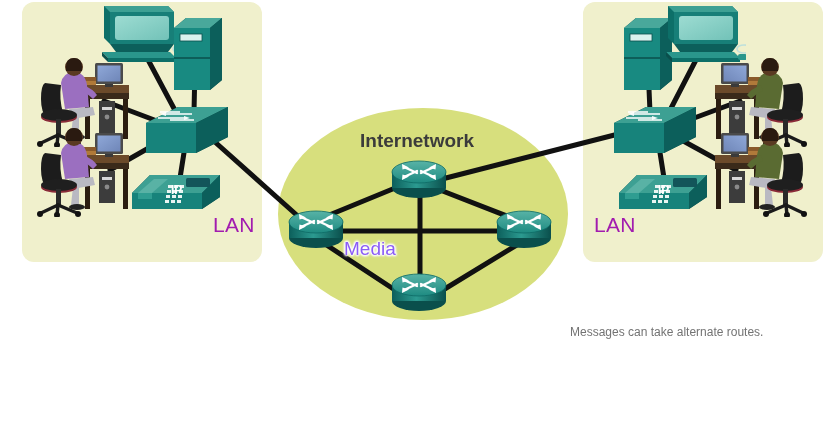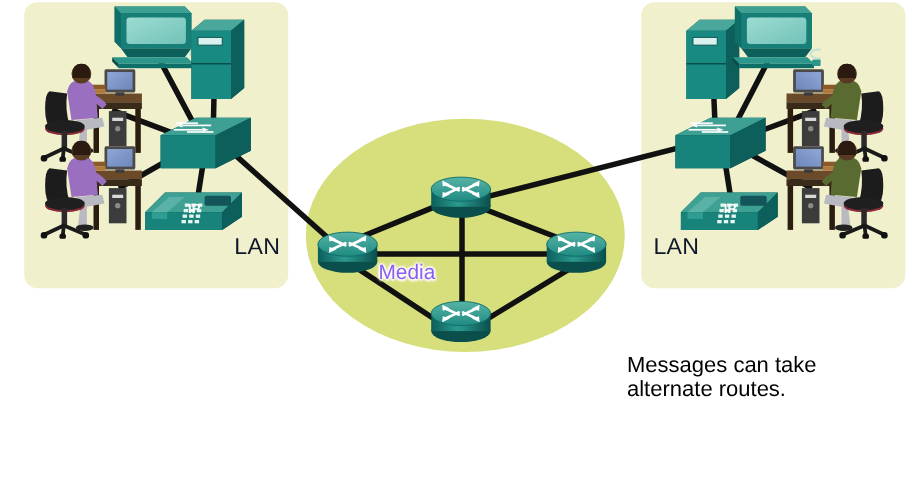--- a/index.html
+++ b/index.html
@@ -21,21 +21,21 @@
   #stage svg.layer {
     position: absolute;
     left: 0;
     top: 0;
     width: 839px;
     height: 440px;
   }
   .lan-label {
     position: absolute;
     font-size: 21px;
-    color: #0f172a;
+    color: #a21caf;
     letter-spacing: 0.3px;
     white-space: nowrap;
   }
   #lan-label-left { left: 213px; top: 213px; }
   #lan-label-right { left: 594px; top: 213px; }
   #internetwork-label {
     position: absolute;
     left: 360px;
     top: 130px;
     font-size: 19px;
@@ -53,23 +53,23 @@
     text-shadow:
       0 0 3px #ffffff, 0 0 3px #ffffff, 0 0 4px #ffffff,
       1px 0 2px #ffffff, -1px 0 2px #ffffff,
       0 1px 2px #ffffff, 0 -1px 2px #ffffff;
   }
   #caption {
     position: absolute;
     left: 570px;
     top: 321px;
     width: 250px;
-    font-size: 20px;
+    font-size: 12px;
     line-height: 22px;
-    color: #000000;
+    color: #737373;
   }
 </style>
 </head>
 <body>
 
 <div id="stage">
 
   <svg class="layer" viewBox="0 0 839 440">
     <defs>
 
@@ -378,16 +378,17 @@
     <g>
       <use href="#sym-router" x="389" y="156" width="60" height="46"></use>
       <use href="#sym-router" x="286" y="206" width="60" height="46"></use>
       <use href="#sym-router" x="494" y="206" width="60" height="46"></use>
       <use href="#sym-router" x="389" y="269" width="60" height="46"></use>
     </g>
   </svg>
 
   <div class="lan-label" id="lan-label-left">LAN</div>
   <div class="lan-label" id="lan-label-right">LAN</div>
+  <div id="internetwork-label">Internetwork</div>
   <div id="media-label">Media</div>
   <div id="caption">Messages can take alternate routes.</div>
 
 </div>
 
 </body></html>

